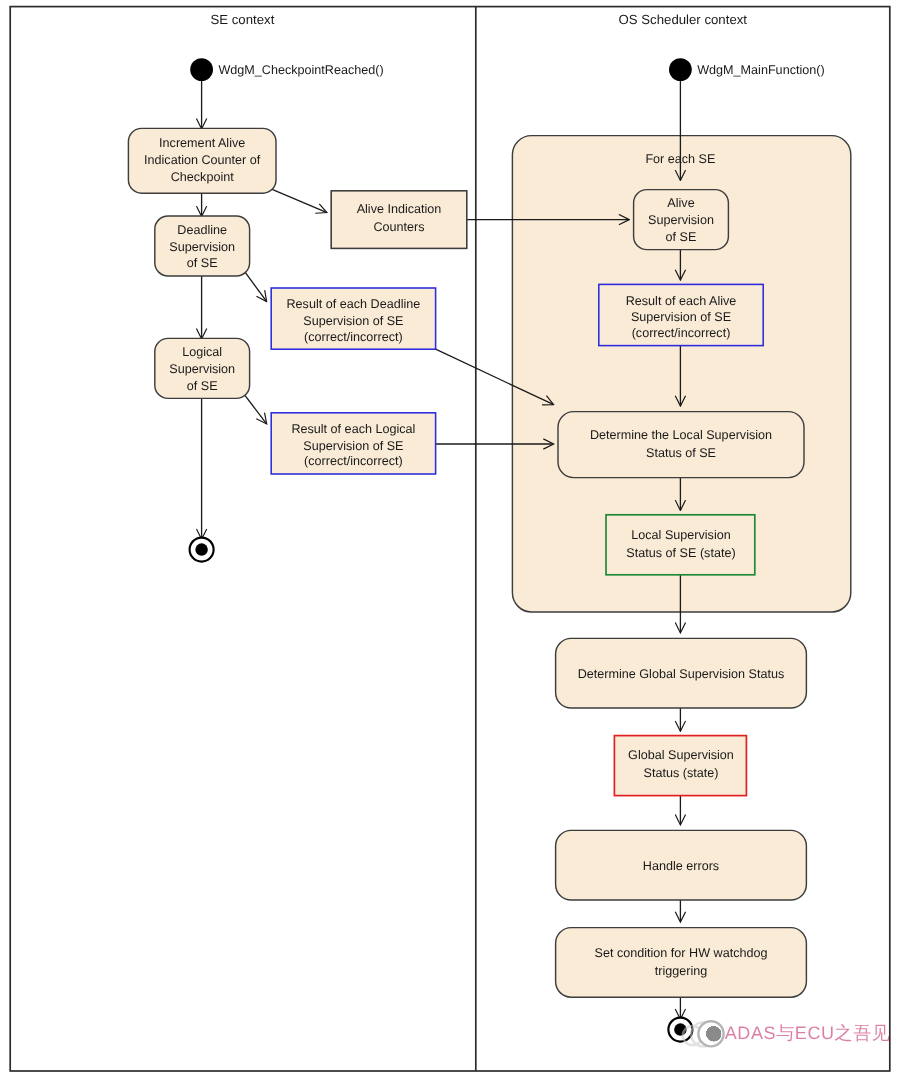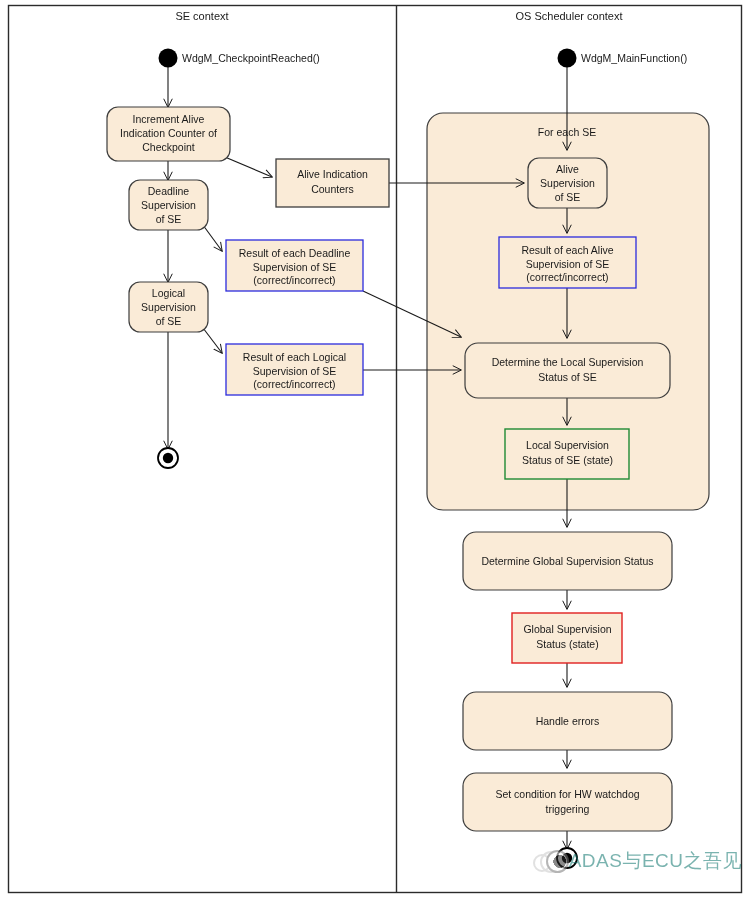--- a/index.html
+++ b/index.html
@@ -66,22 +66,22 @@
     right: 8px;
     bottom: 24px;
     display: flex;
     align-items: center;
     gap: 2px;
     opacity: 0.55;
     pointer-events: none;
   }
   .wm-text {
     font-family: "Liberation Sans", "DejaVu Sans", sans-serif;
-    font-size: 19px;
-    color: #0f766e;
+    font-size: 15px;
+    color: #be185d;
     letter-spacing: 0.5px;
     white-space: nowrap;
   }
   .wm-mark {
     position: relative;
     width: 34px;
     height: 26px;
   }
   .wm-mark .c1, .wm-mark .c2, .wm-mark .c3 {
     position: absolute;

